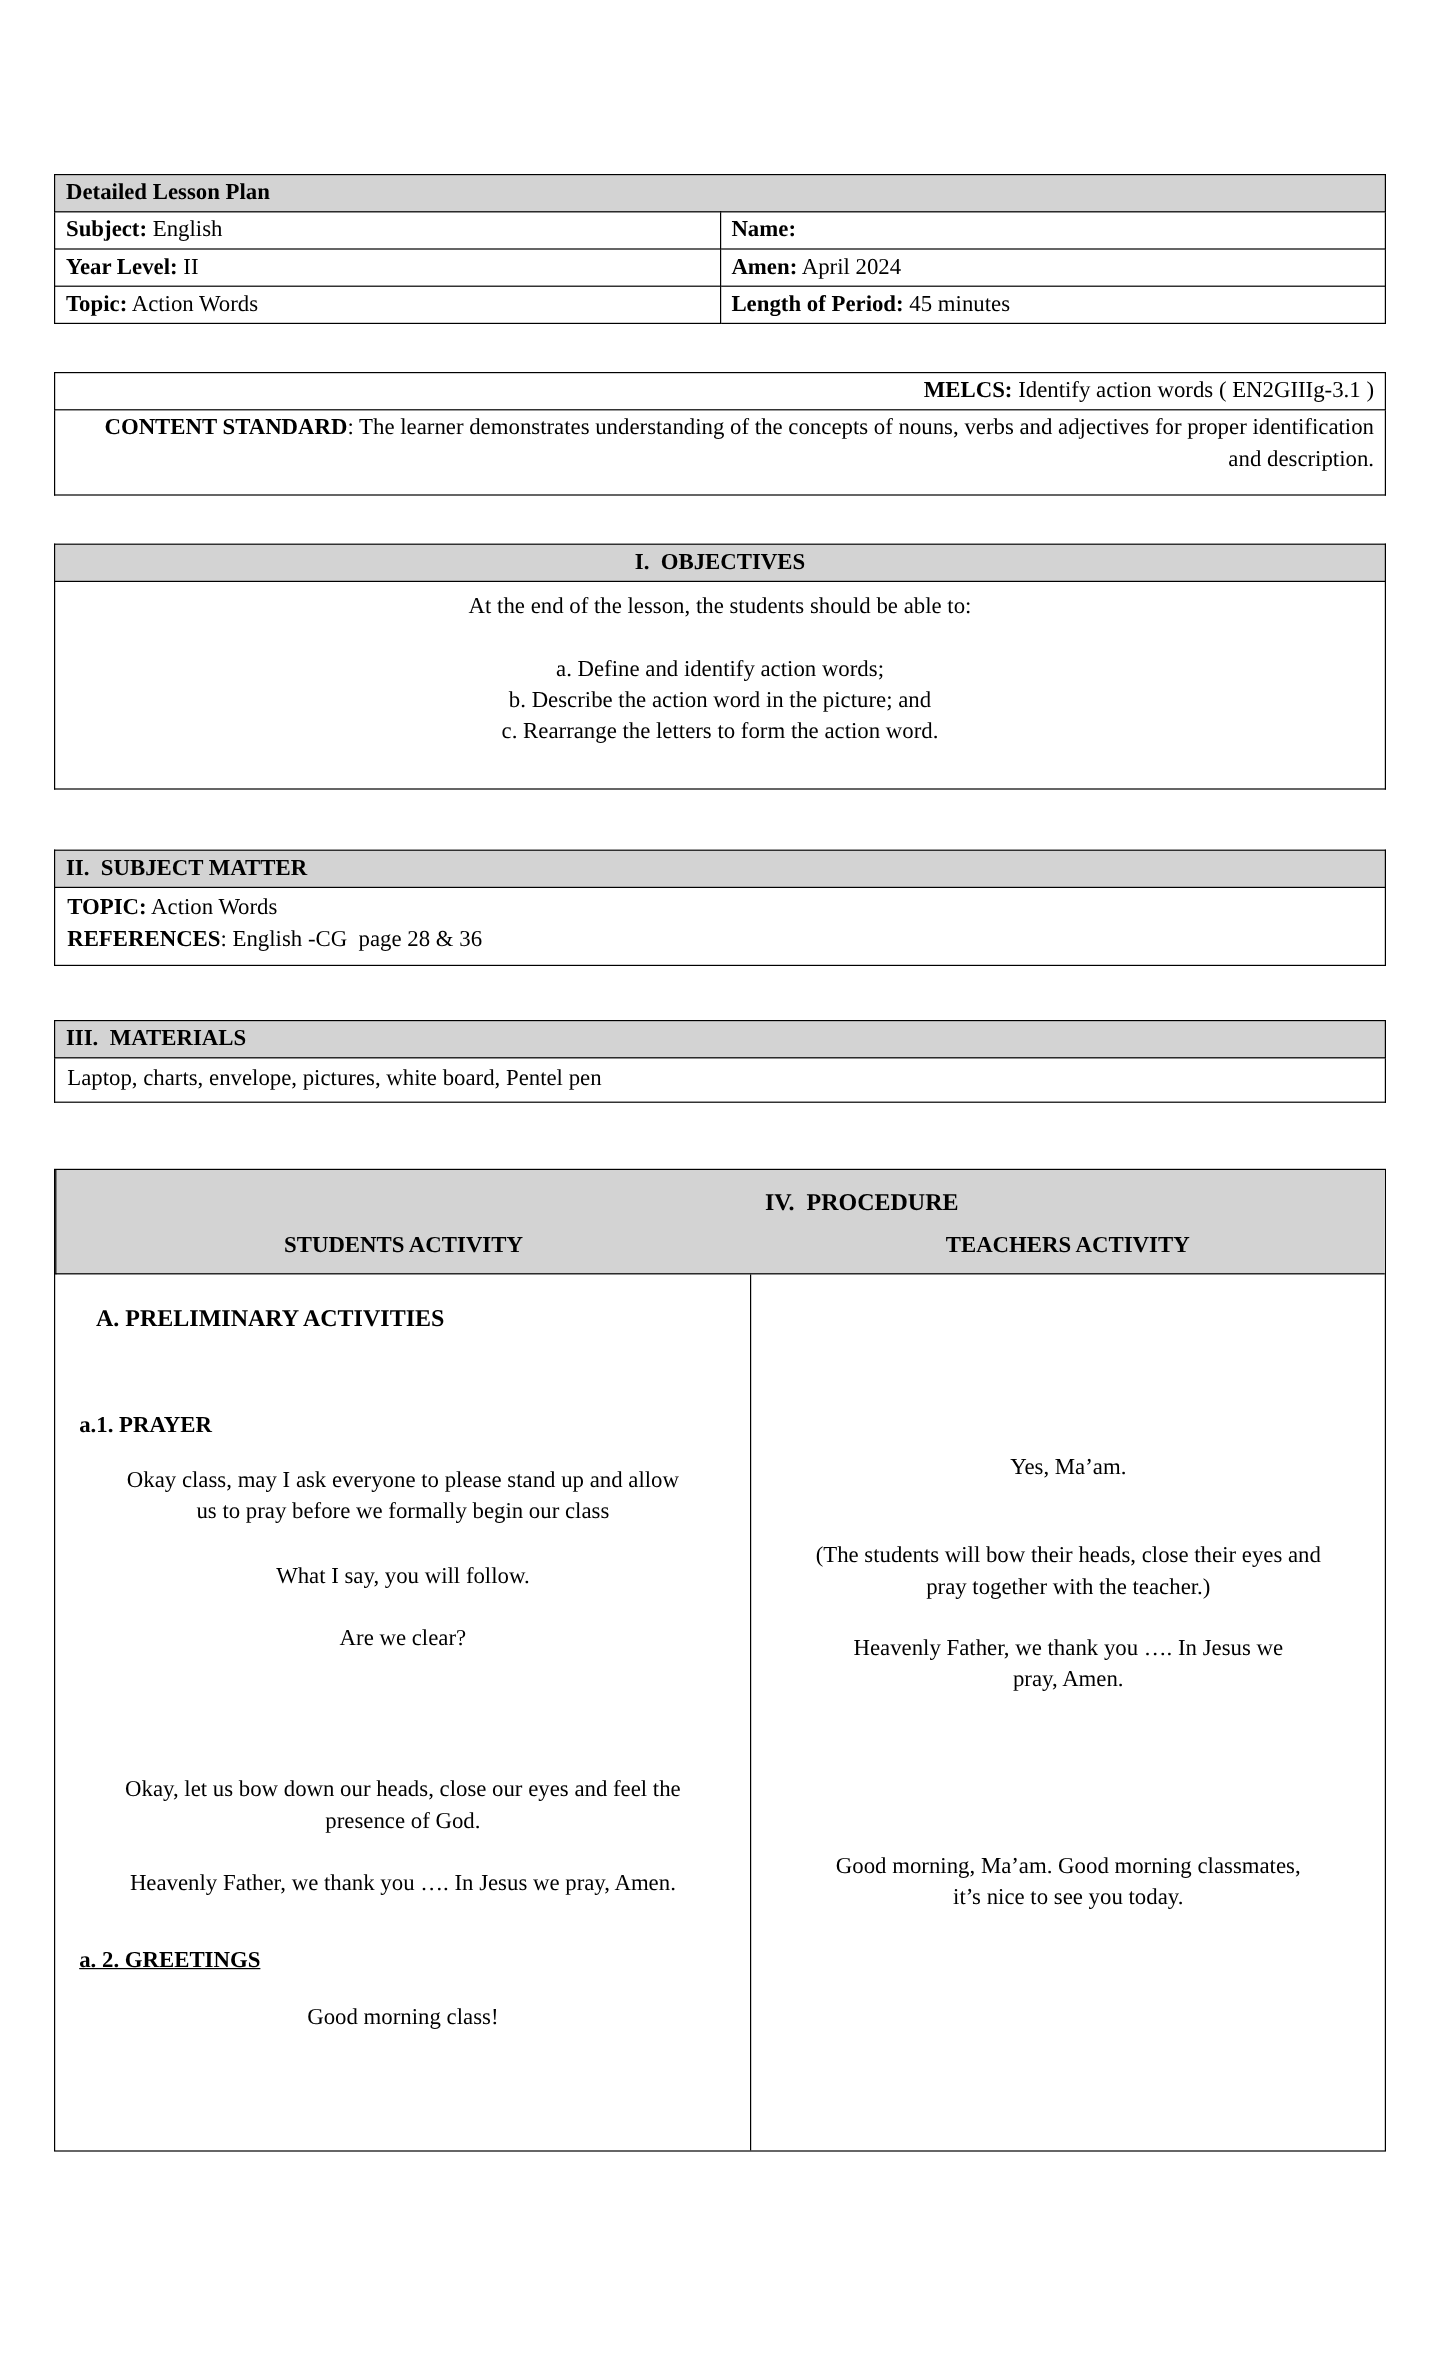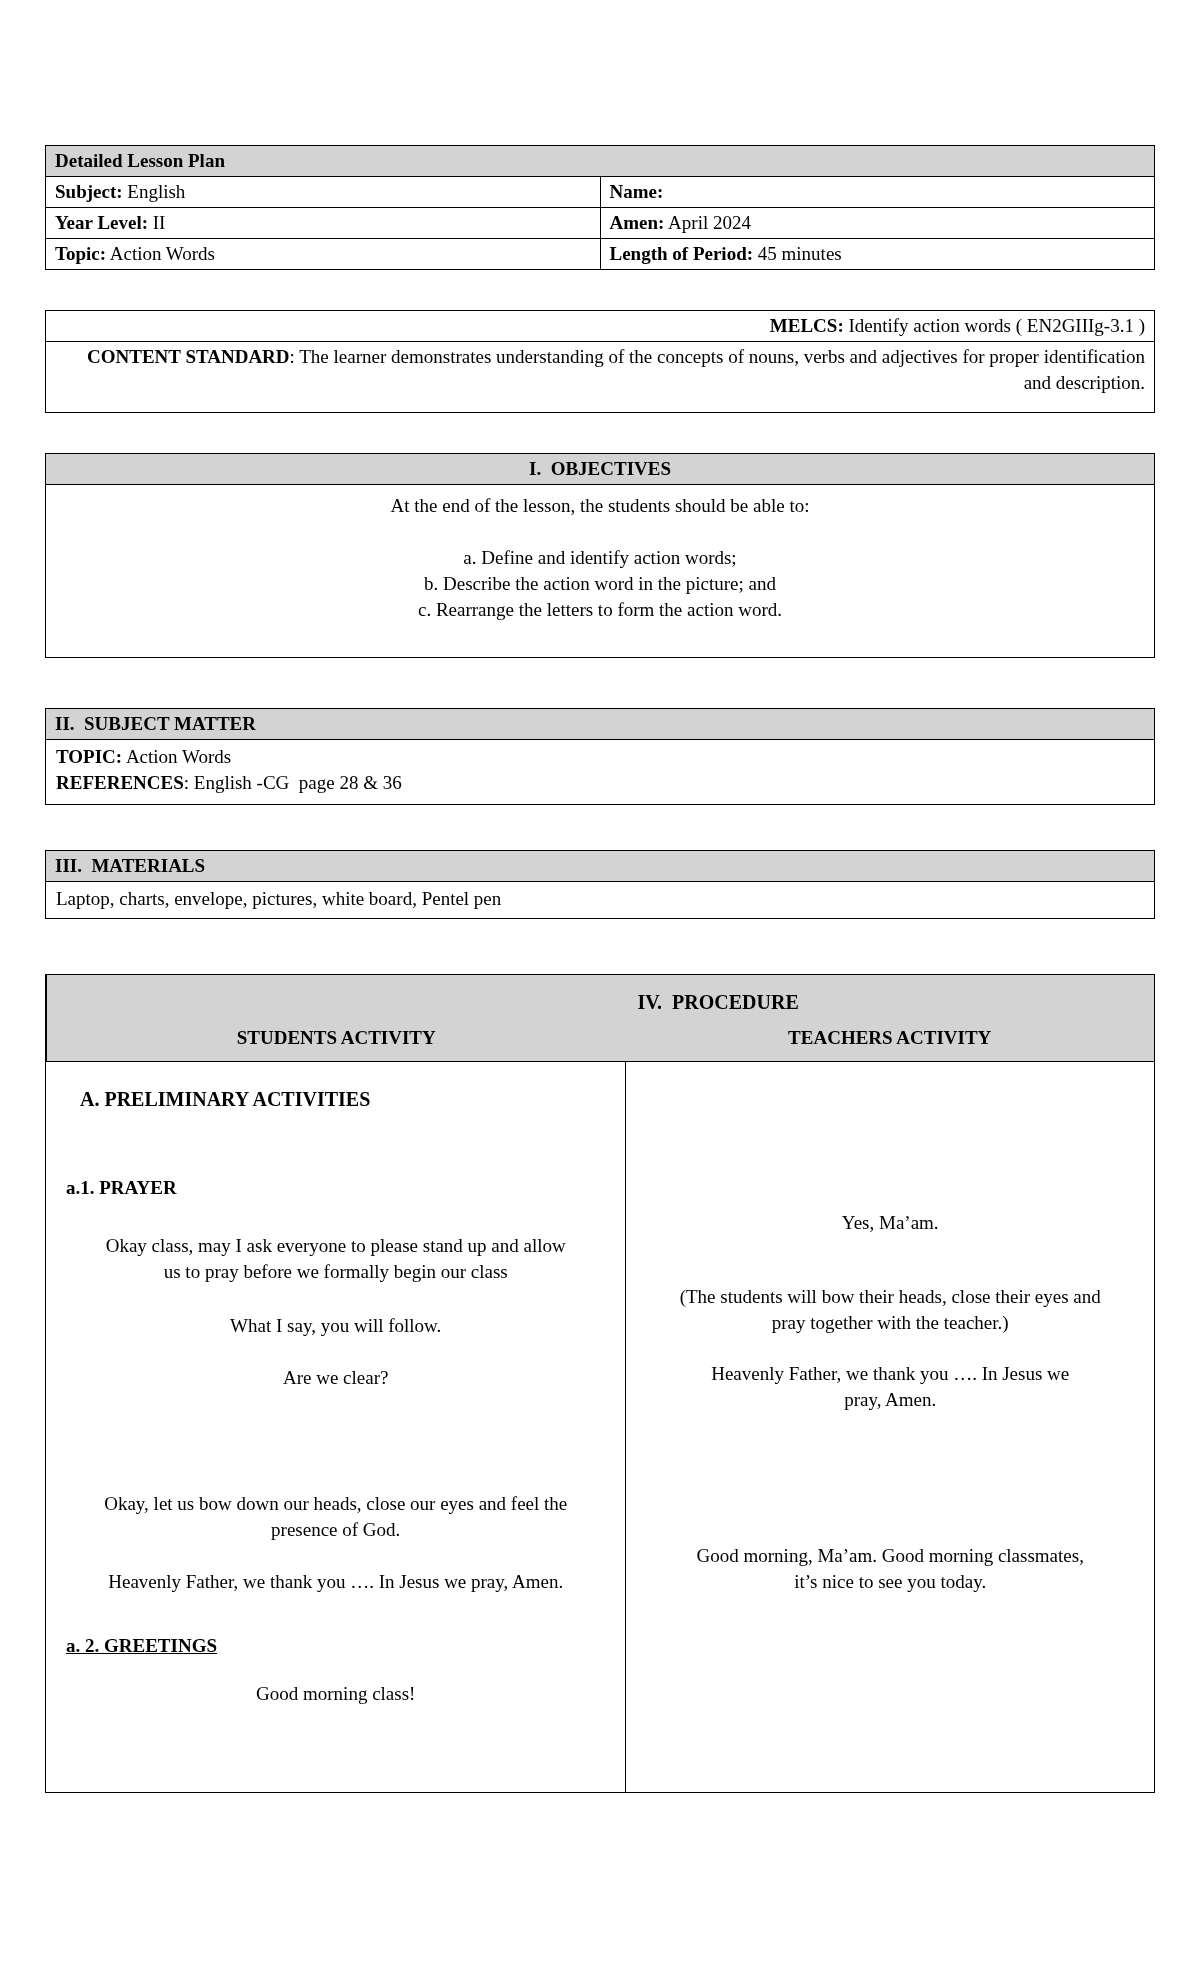--- a/index.html
+++ b/index.html
@@ -46,21 +46,21 @@
   .proc .cell-right { border-left: 1px solid var(--border, #000); }
   .proc-title { font-size: 20px; font-weight: bold; line-height: 30px; }
   .proc-title-spacer { height: 30px; }
   .col-h { text-align: center; font-weight: bold; font-size: 19px; line-height: 26px; margin-top: 8px; }
   .proc-body .proc-cell { padding: 18px 20px 30px 20px; min-height: 730px; font-size: 19px; line-height: 26px; }
 
   p.c { text-align: center; font-size: 19px; line-height: 26px; }
   .t-section { font-weight: bold; font-size: 20px; line-height: 27px; margin: 6px 0 0 14px; }
   .t-sub { font-weight: bold; font-size: 19px; line-height: 26px; margin-top: 62px; }
   .t-sub.g { margin-top: 38px; text-decoration: underline; }
-  .p1 { margin-top: 32px; padding: 0 35px; }
+  .p1 { margin-top: 20px; padding: 0 35px; }
   .p2 { margin-top: 28px; }
   .p3 { margin-top: 26px; }
   .p4 { margin-top: 100px; padding: 0 38px; }
   .p5 { margin-top: 26px; padding: 0 42px; }
   .p6 { margin-top: 22px; }
 
   .r1 { margin-top: 150px; }
   .r2 { margin-top: 130px; }
   .r3 { margin-top: 48px; padding: 0 20px; }
   .r4 { margin-top: 25px; padding: 0 50px; }

